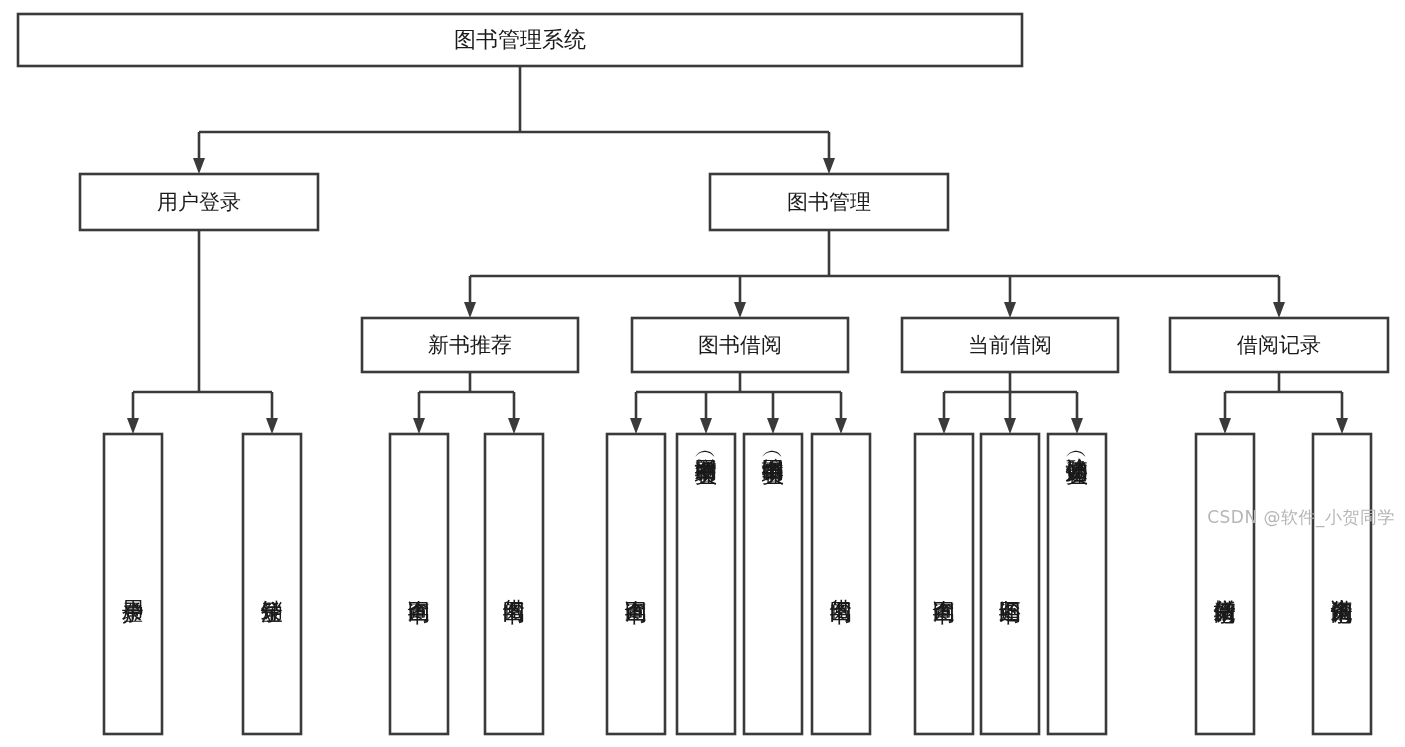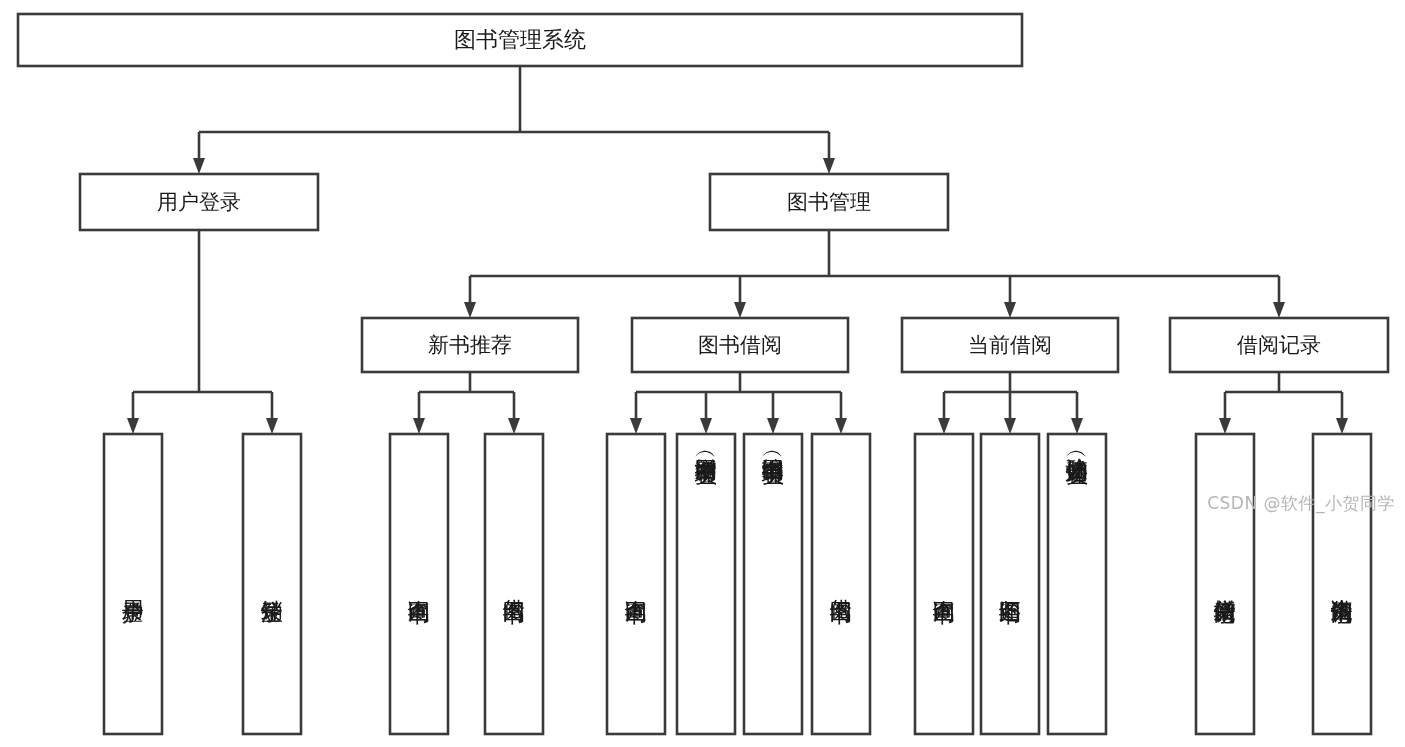--- a/index.html
+++ b/index.html
@@ -71,21 +71,21 @@
     font-size: 22px;
     line-height: 1.06;
     color: #1a1a1a;
     letter-spacing: 1px;
     white-space: nowrap;
     text-align: left;
   }
   .watermark {
     position: absolute;
     right: 10px;
-    bottom: 16px;
+    bottom: 2px;
     font-family: "DejaVu Sans", "Liberation Sans", sans-serif;
     font-size: 17px;
     color: #b6b6b6;
     letter-spacing: 0.5px;
     white-space: nowrap;
     user-select: none;
   }
 </style>
 </head>
 <body>

